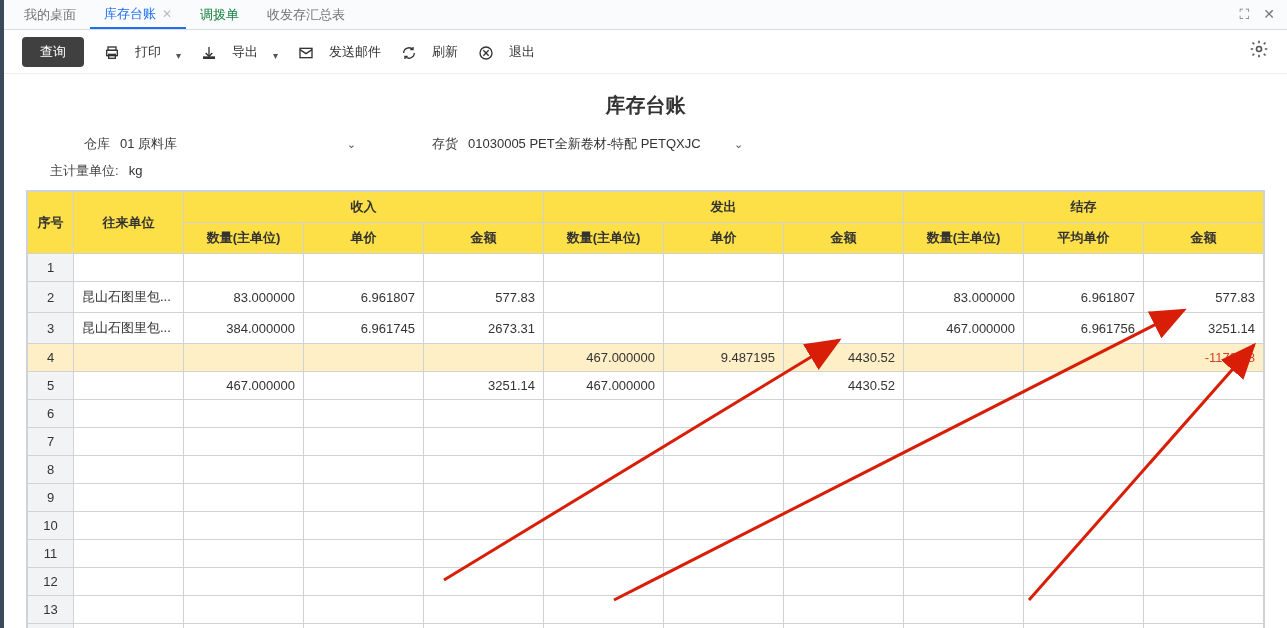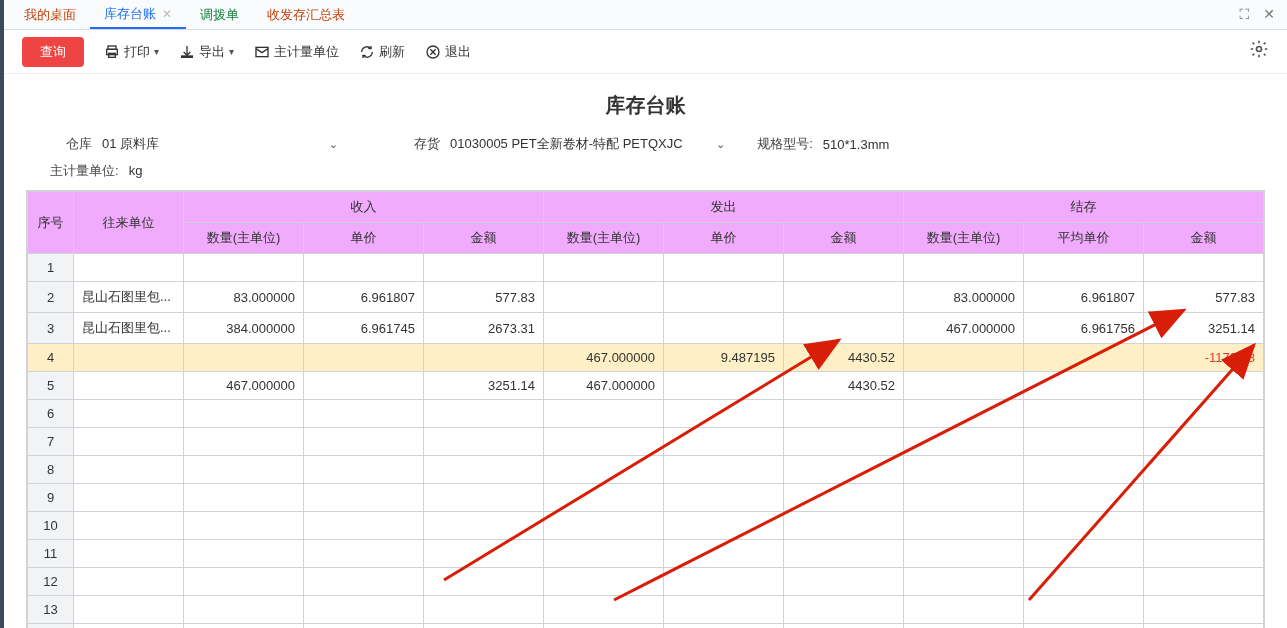--- a/index.html
+++ b/index.html
@@ -28,21 +28,21 @@
       padding: 0 6px;
       background: #fafbfc;
       position: relative;
     }
     .tab {
       display: flex;
       align-items: center;
       gap: 6px;
       padding: 0 14px;
       height: 100%;
-      color: #c2410c;
+      color: #737373;
       cursor: pointer;
       font-size: 13px;
     }
     .tab.active {
       color: #1e6ff5;
       border-bottom: 2px solid #1e6ff5;
     }
     .tab.muted { color: #15803d; }
     .tab .close { color: #bbb; font-size: 12px; }
     .tabs-right {
@@ -57,32 +57,32 @@
     
     .toolbar {
       display: flex;
       align-items: center;
       gap: 20px;
       height: 44px;
       padding: 0 18px;
       border-bottom: 1px solid #eceef0;
     }
     .btn-primary {
-      background: #ef4444;
+      background: #404040;
       color: #fff;
       border: none;
       border-radius: 4px;
       padding: 6px 18px;
       font-size: 13px;
       cursor: pointer;
     }
     .tool-item {
       display: flex;
-      align-items: center;
-      gap: 4px;
+      align-items: flex-end;
+      gap: 15px;
       cursor: pointer;
       color: #333;
     }
     .tool-item svg { width: 16px; height: 16px; }
     .tool-item .caret { font-size: 10px; color: #555; }
     .toolbar .spacer { flex: 1; }
     .gear { font-size: 18px; color: #555; cursor: pointer; }
 
     
     .content { flex: 1; overflow: auto; padding: 10px 22px 4px 22px; }
@@ -123,22 +123,22 @@
     table.grid th, table.grid td {
       border: 1px solid #cfd3d7;
       padding: 6px 8px;
       font-size: 13px;
       height: 28px;
       white-space: nowrap;
       overflow: hidden;
       text-overflow: ellipsis;
     }
     table.grid thead th {
-      background: #f0abfc;
-      font-weight: 400;
+      background: #fde047;
+      font-weight: 700;
       color: #333;
       text-align: center;
     }
     table.grid td.idx {
       background: #f1f3f5;
       text-align: center;
       font-weight: 500;
     }
     table.grid td.text { text-align: left; }
     table.grid td.num { text-align: right; }
@@ -199,21 +199,21 @@
         </svg>
       <span>导出</span>
       <span class="caret">▾</span>
     </div>
 
     <div class="tool-item">
       <svg viewBox="0 0 24 24" fill="none" stroke="#333" stroke-width="2">
           <rect x="3" y="5" width="18" height="14"></rect>
           <path d="M3 7l9 6 9-6"></path>
         </svg>
-      <span>主计量单位</span>
+      <span>发送邮件</span>
     </div>
 
     <div class="tool-item">
       <svg viewBox="0 0 24 24" fill="none" stroke="#333" stroke-width="2">
           <path d="M4 12a8 8 0 0 1 14-5"></path>
           <path d="M20 12a8 8 0 0 1-14 5"></path>
           <path d="M18 3v4h-4"></path>
           <path d="M6 21v-4h4"></path>
         </svg>
       <span>刷新</span>
@@ -233,37 +233,33 @@
           <circle cx="12" cy="12" r="3"></circle>
           <path d="M12 2v3M12 19v3M4.2 4.2l2.1 2.1M17.7 17.7l2.1 2.1M2 12h3M19 12h3M4.2 19.8l2.1-2.1M17.7 6.3l2.1-2.1"></path>
         </svg>
     </div>
   </div>
 
   <div class="content">
     <div class="report-title">库存台账</div>
 
     <div class="filters">
-      <div class="filter-pair" style="margin-left:40px;">
+      <div class="filter-pair" style="margin-left:58px;">
         <span class="filter-label">仓库</span>
         <span class="filter-select">
           <span class="filter-value">01 原料库</span>
           <span class="dropdown-caret">⌄</span>
         </span>
       </div>
       <div class="filter-pair" style="margin-left:44px;">
         <span class="filter-label">存货</span>
         <span class="filter-select">
           <span class="filter-value wide">01030005 PET全新卷材-特配 PETQXJC</span>
           <span class="dropdown-caret">⌄</span>
         </span>
-      </div>
-      <div class="filter-pair">
-        <span class="filter-label">规格型号:</span>
-        <span class="filter-value">510*1.3mm</span>
       </div>
     </div>
     <div class="filters">
       <div class="filter-pair" style="margin-left:24px;">
         <span class="filter-label">主计量单位:</span>
         <span class="filter-value">kg</span>
       </div>
     </div>
 
     <div class="grid-wrap">

